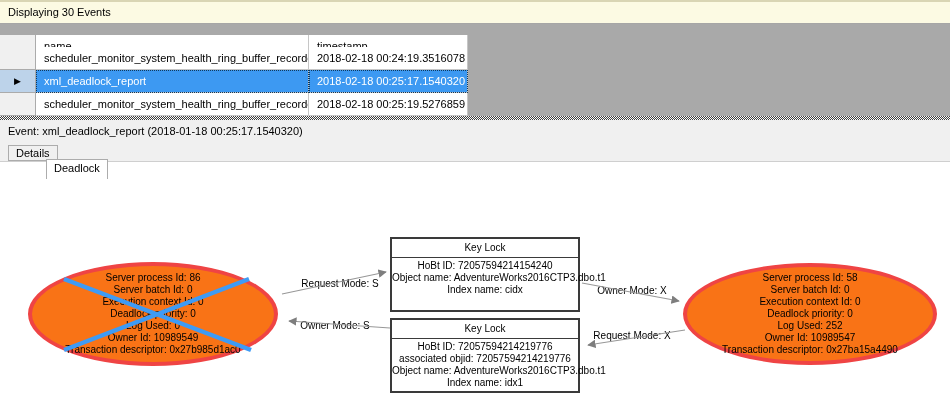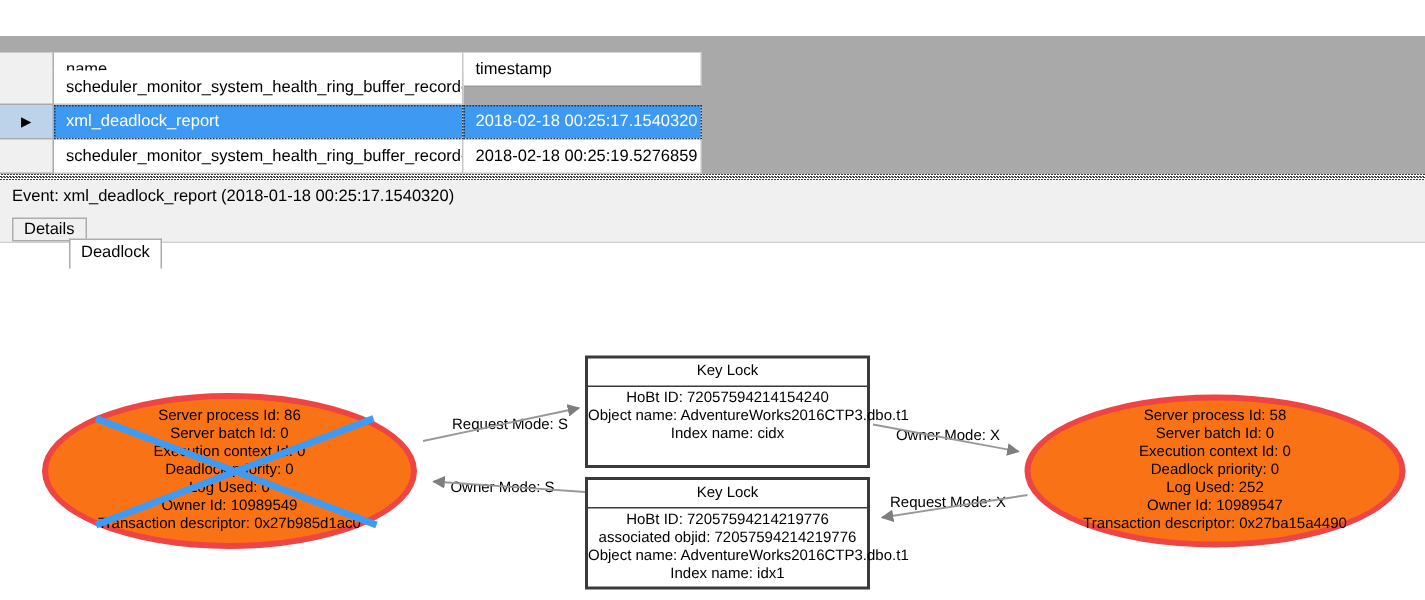--- a/index.html
+++ b/index.html
@@ -56,31 +56,33 @@
 
   .edge-label{position:absolute;width:100px;font-size:10px;text-align:center;white-space:nowrap;}
 
   .overlay{position:absolute;left:0;top:0;width:950px;height:400px;pointer-events:none;}
 </style>
 </head>
 <body>
 
 <div class="screen">
 
+  <div class="info-bar">Displaying 30 Events</div>
 
   <div class="grid-area">
     <div class="grid-row hdr-row" style="top:11px;">
       <div class="rowhdr"></div>
       <div class="cell col-name">name</div>
       <div class="cell col-ts">timestamp</div>
     </div>
 
     <div class="grid-row" style="top:23px;">
       <div class="rowhdr"></div>
       <div class="cell col-name">scheduler_monitor_system_health_ring_buffer_recorded</div>
+      <div class="cell col-ts">2018-02-18 00:24:19.3516078</div>
     </div>
 
     <div class="grid-row row-selected" style="top:46px;">
       <div class="rowhdr">▶</div>
       <div class="cell col-name">xml_deadlock_report</div>
       <div class="cell col-ts">2018-02-18 00:25:17.1540320</div>
     </div>
 
     <div class="grid-row" style="top:69px;">
       <div class="rowhdr"></div>

